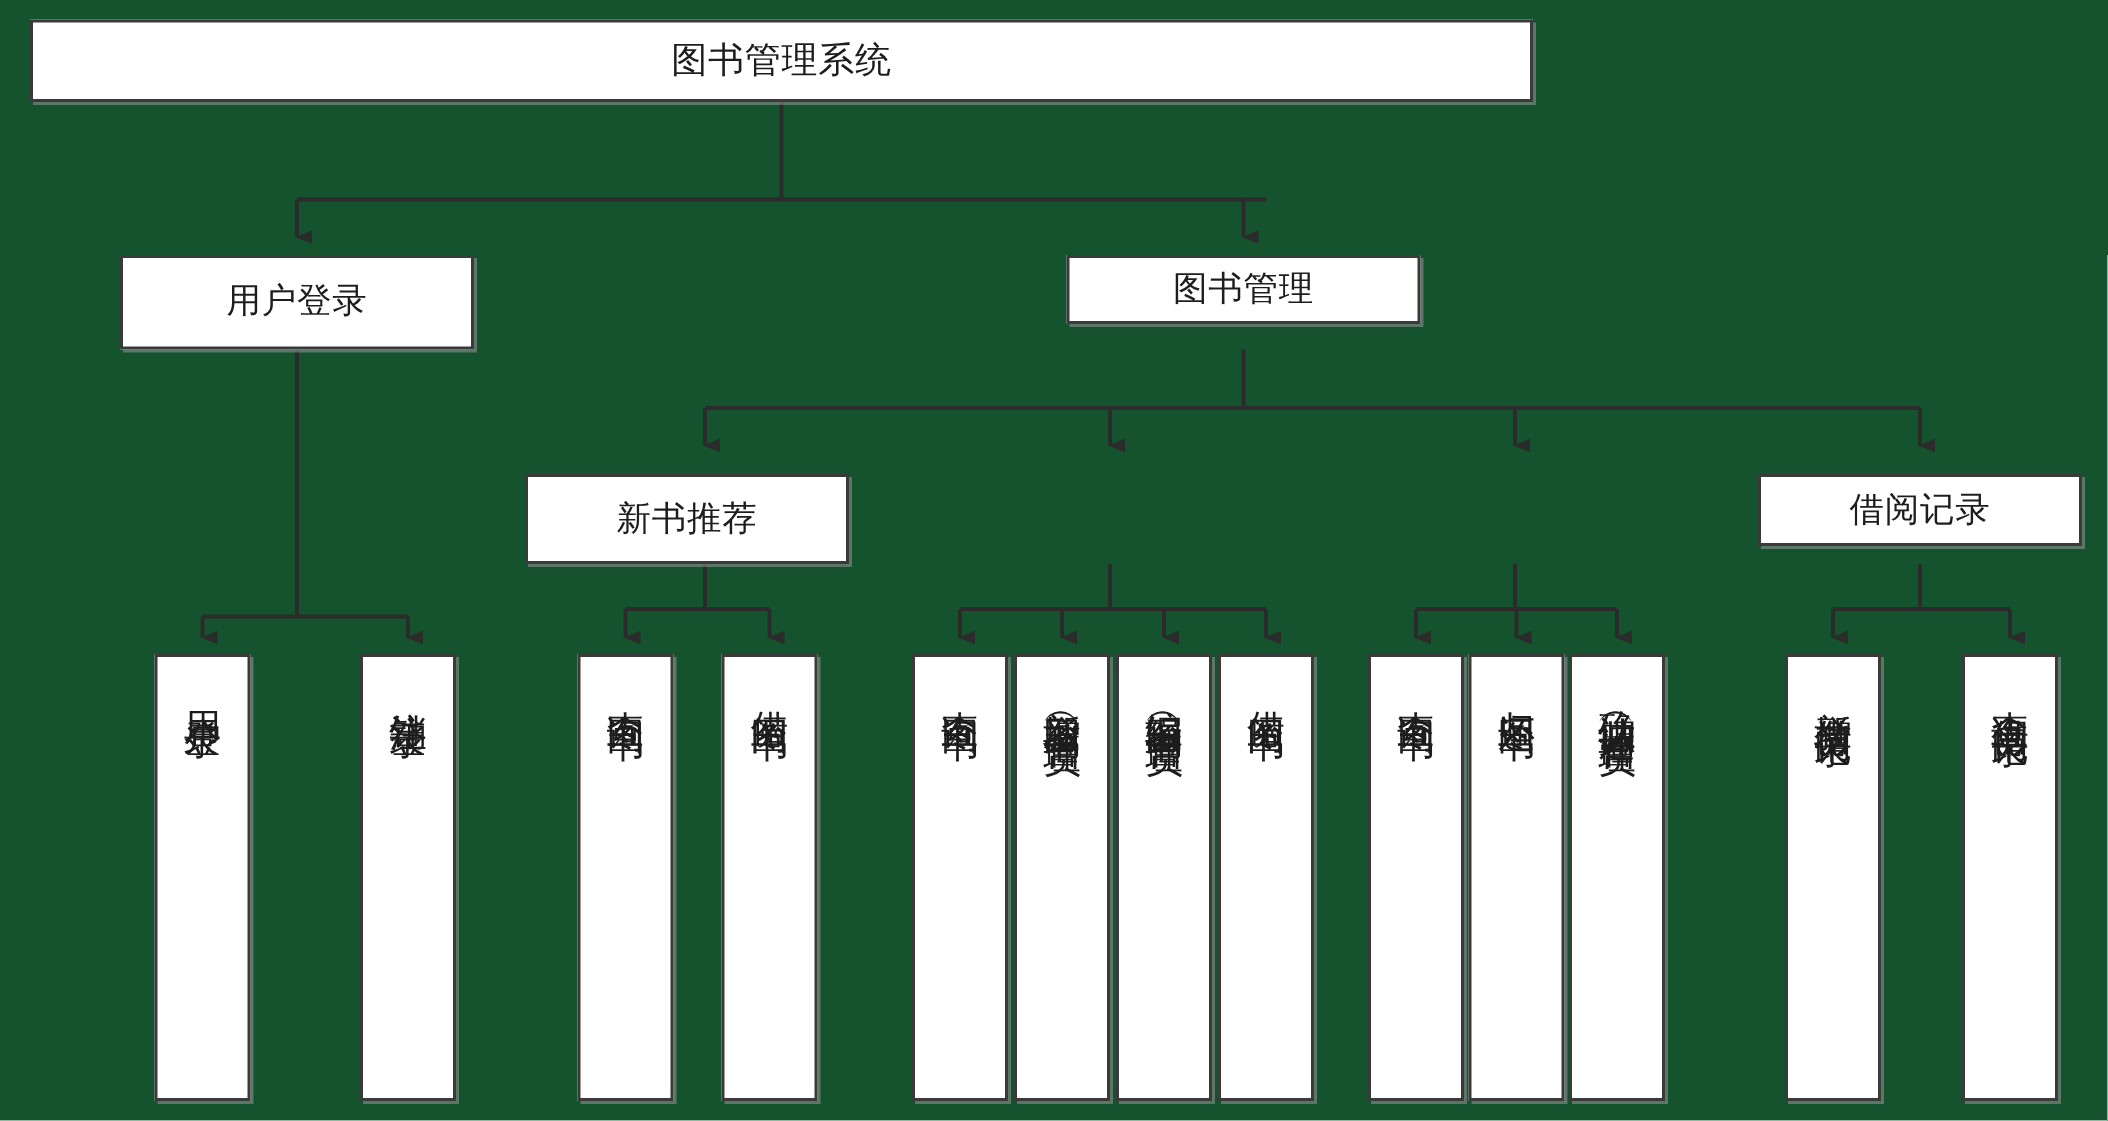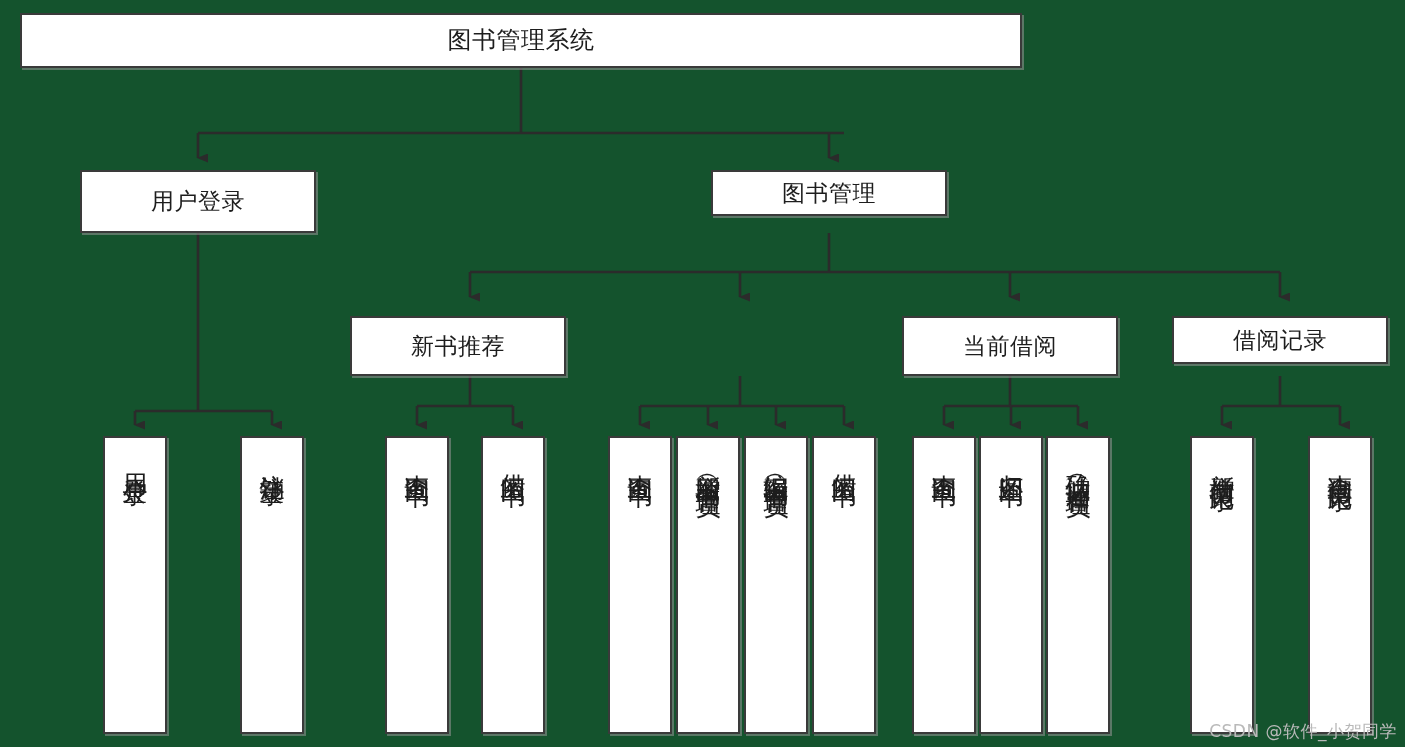--- a/index.html
+++ b/index.html
@@ -131,23 +131,20 @@
   <div class="node horizontal" style="left:80px; top:170px; width:236px; height:63px;">
     <span class="node-label">用户登录</span>
   </div>
   <div class="node horizontal" style="left:711px; top:170px; width:236px; height:46px;">
     <span class="node-label">图书管理</span>
   </div>
 
   <div class="node horizontal" style="left:350px; top:316px; width:216px; height:60px;">
     <span class="node-label">新书推荐</span>
   </div>
-  <div class="node horizontal" style="left:902px; top:316px; width:216px; height:60px;">
-    <span class="node-label">当前借阅</span>
-  </div>
   <div class="node horizontal" style="left:1172px; top:316px; width:216px; height:48px;">
     <span class="node-label">借阅记录</span>
   </div>
 
   <div class="node vertical" style="left:103px; top:436px; width:64px; height:298px;">
     <span class="node-label">用户登录</span>
   </div>
   <div class="node vertical" style="left:240px; top:436px; width:64px; height:298px;">
     <span class="node-label">注销登录</span>
   </div>
@@ -182,15 +179,14 @@
     <span class="node-label">确认归还（管理员）</span>
   </div>
 
   <div class="node vertical" style="left:1190px; top:436px; width:64px; height:298px;">
     <span class="node-label">新增借阅记录</span>
   </div>
   <div class="node vertical" style="left:1308px; top:436px; width:64px; height:298px;">
     <span class="node-label">查询借阅记录</span>
   </div>
 
-  <div class="watermark">CSDN @软件_小贺同学</div>
 
 </div>
 
 </body></html>

